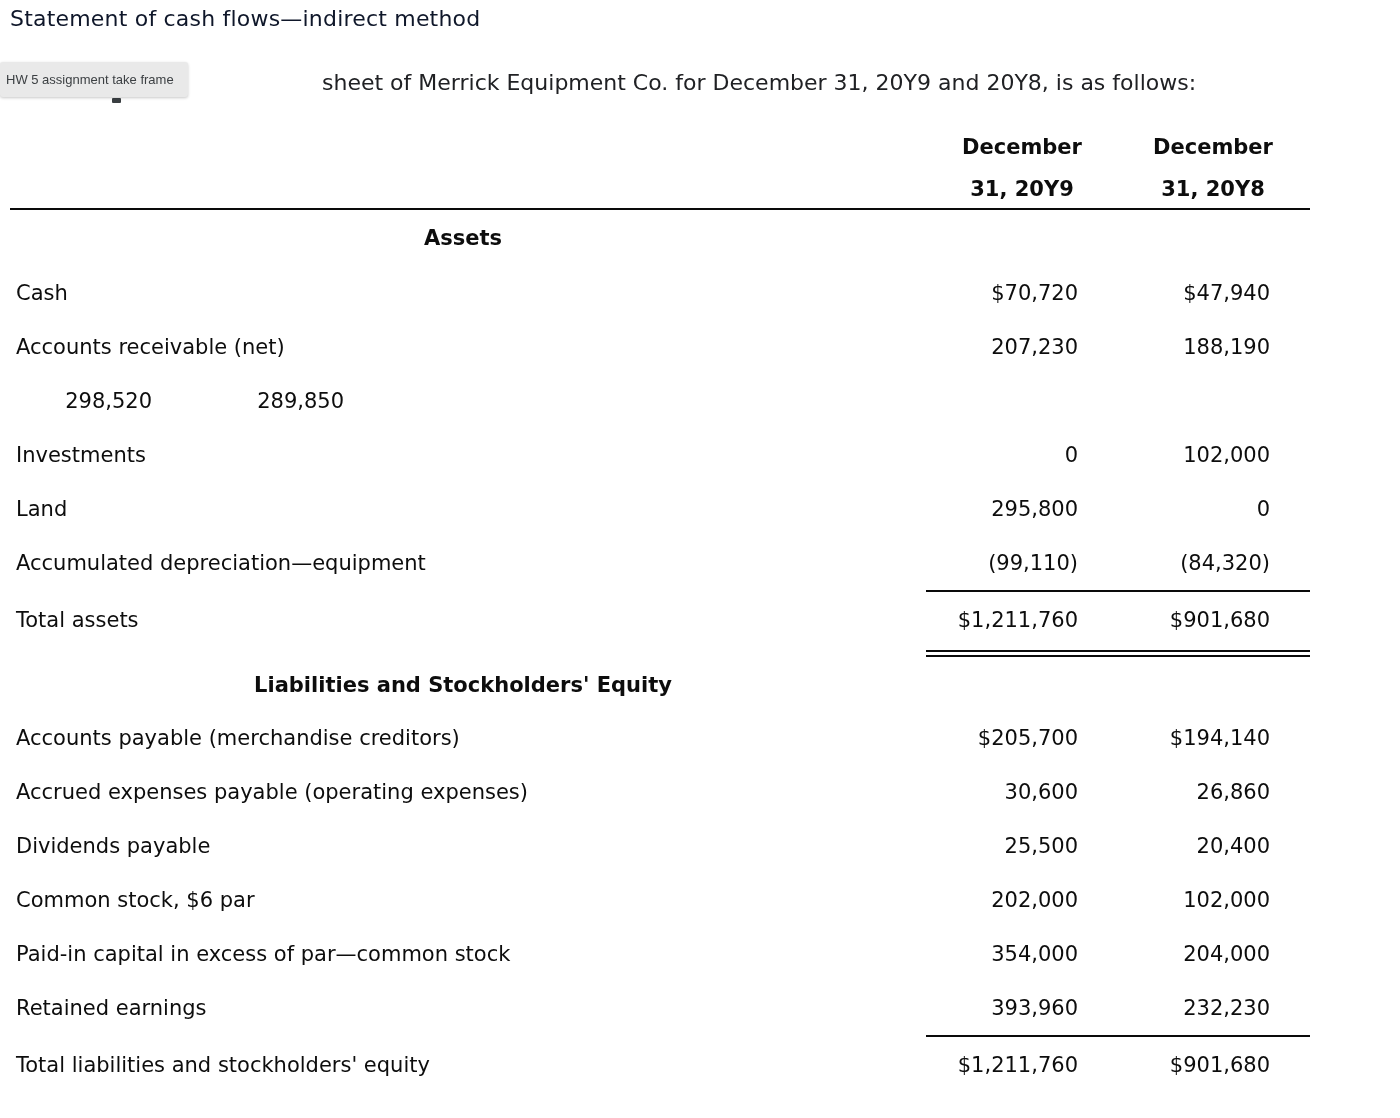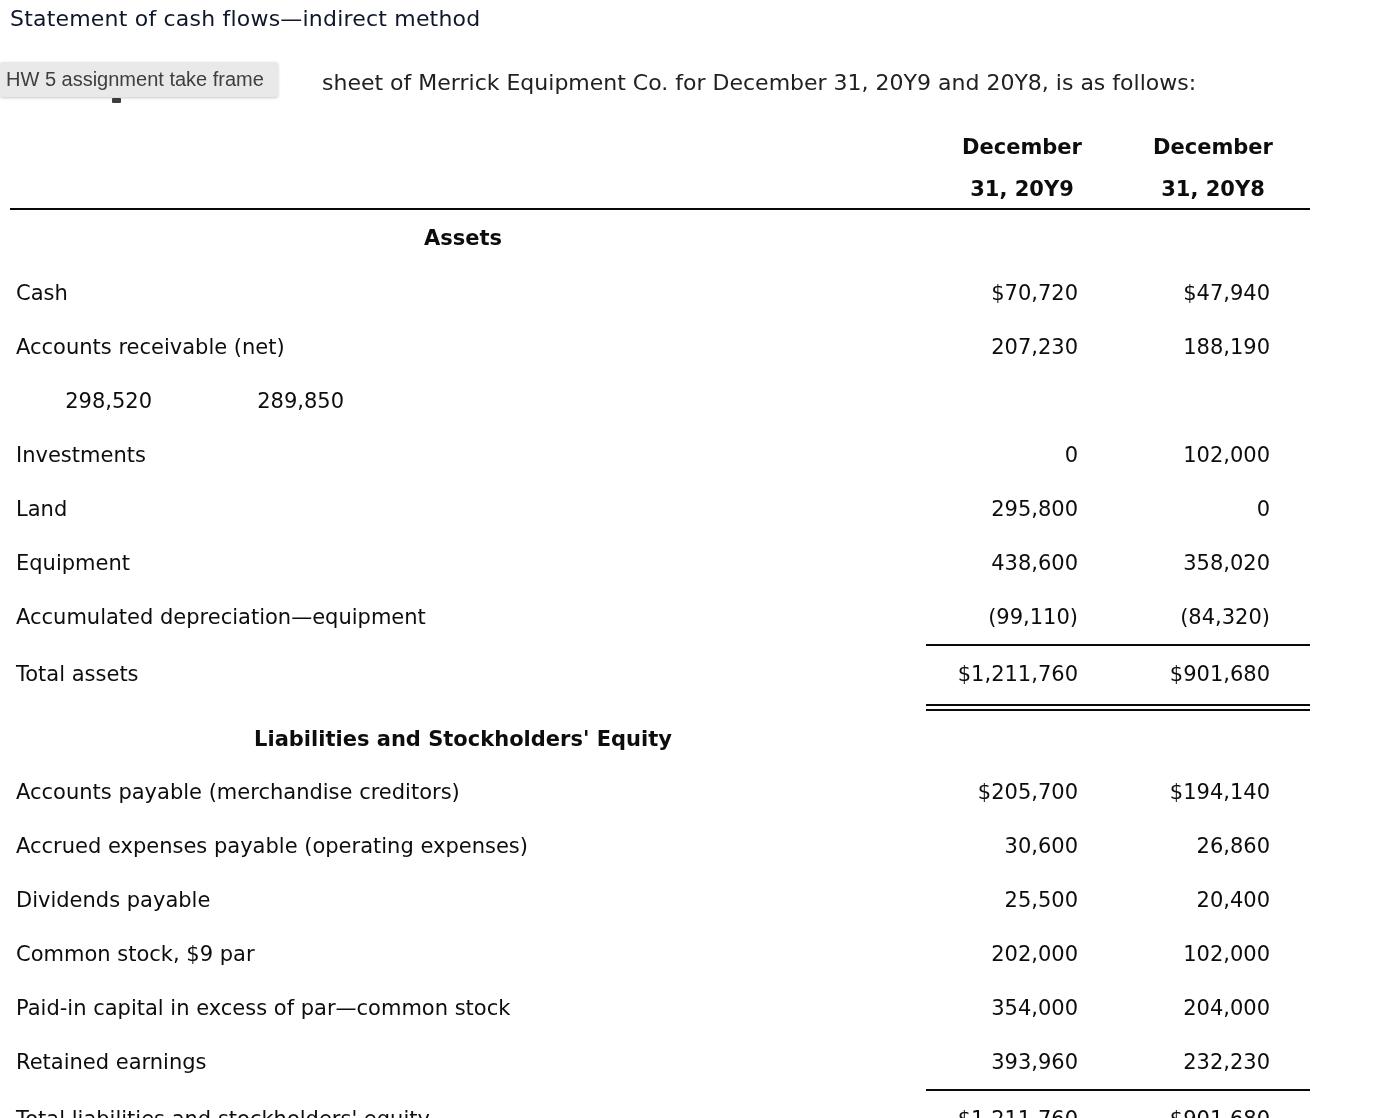--- a/index.html
+++ b/index.html
@@ -18,21 +18,21 @@
     white-space: nowrap;
   }
   .tooltip {
     position: absolute; left: 0; top: 62px;
     height: 35px; line-height: 35px;
     padding: 0 14px 0 6px;
     background: #e9e9e9;
     border-radius: 3px;
     box-shadow: 0 1px 3px rgba(0,0,0,.22);
     font-family: "Liberation Sans", sans-serif;
-    font-size: 20px; color: #3c4043;
+    font-size: 13px; color: #3c4043;
     white-space: nowrap;
     z-index: 3;
   }
   .hidden-text-mark {
     position: absolute; left: 112px; top: 98px;
     width: 9px; height: 5px;
     background: #3a3f42; border-radius: 1px;
   }
   .intro {
     position: absolute; left: 322px; top: 70px;
@@ -115,25 +115,20 @@
     <div class="lbl">Investments</div>
     <div class="n1">0</div>
     <div class="n2">102,000</div>
   </div>
   <div class="row">
     <div class="lbl">Land</div>
     <div class="n1">295,800</div>
     <div class="n2">0</div>
   </div>
   <div class="row">
-    <div class="lbl">Equipment</div>
-    <div class="n1">438,600</div>
-    <div class="n2">358,020</div>
-  </div>
-  <div class="row">
     <div class="lbl">Accumulated depreciation—equipment</div>
     <div class="n1">(99,110)</div>
     <div class="n2">(84,320)</div>
   </div>
 
   <div class="rule-nums"></div>
 
   <div class="row total">
     <div class="lbl">Total assets</div>
     <div class="n1">$1,211,760</div>
@@ -155,21 +150,21 @@
     <div class="lbl">Accrued expenses payable (operating expenses)</div>
     <div class="n1">30,600</div>
     <div class="n2">26,860</div>
   </div>
   <div class="row">
     <div class="lbl">Dividends payable</div>
     <div class="n1">25,500</div>
     <div class="n2">20,400</div>
   </div>
   <div class="row">
-    <div class="lbl">Common stock, $9 par</div>
+    <div class="lbl">Common stock, $6 par</div>
     <div class="n1">202,000</div>
     <div class="n2">102,000</div>
   </div>
   <div class="row">
     <div class="lbl">Paid-in capital in excess of par—common stock</div>
     <div class="n1">354,000</div>
     <div class="n2">204,000</div>
   </div>
   <div class="row">
     <div class="lbl">Retained earnings</div>

